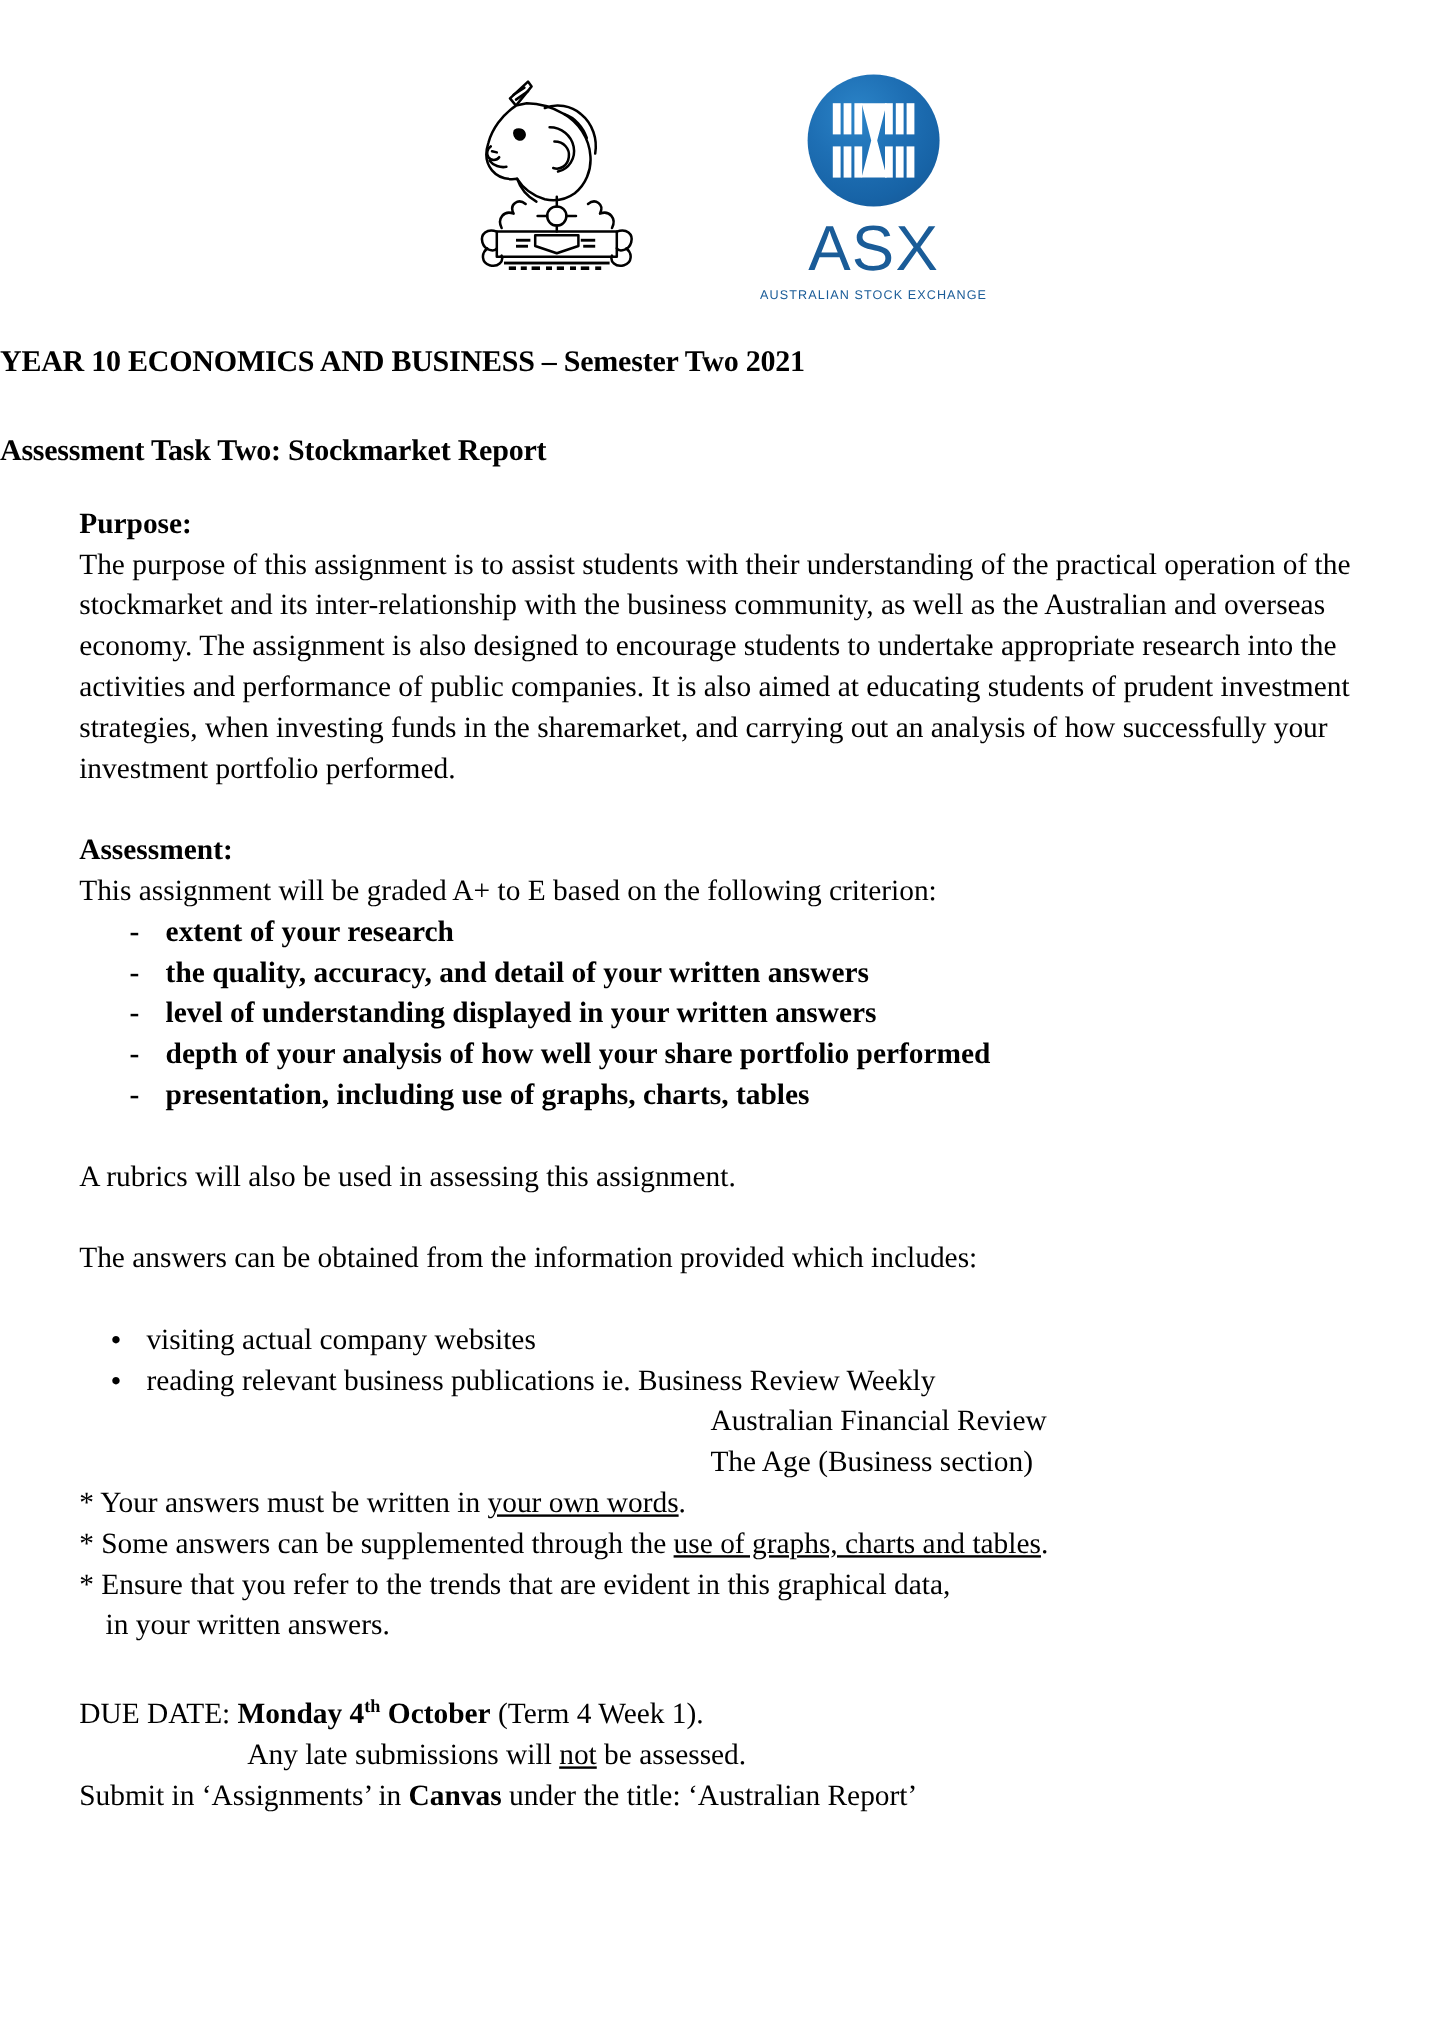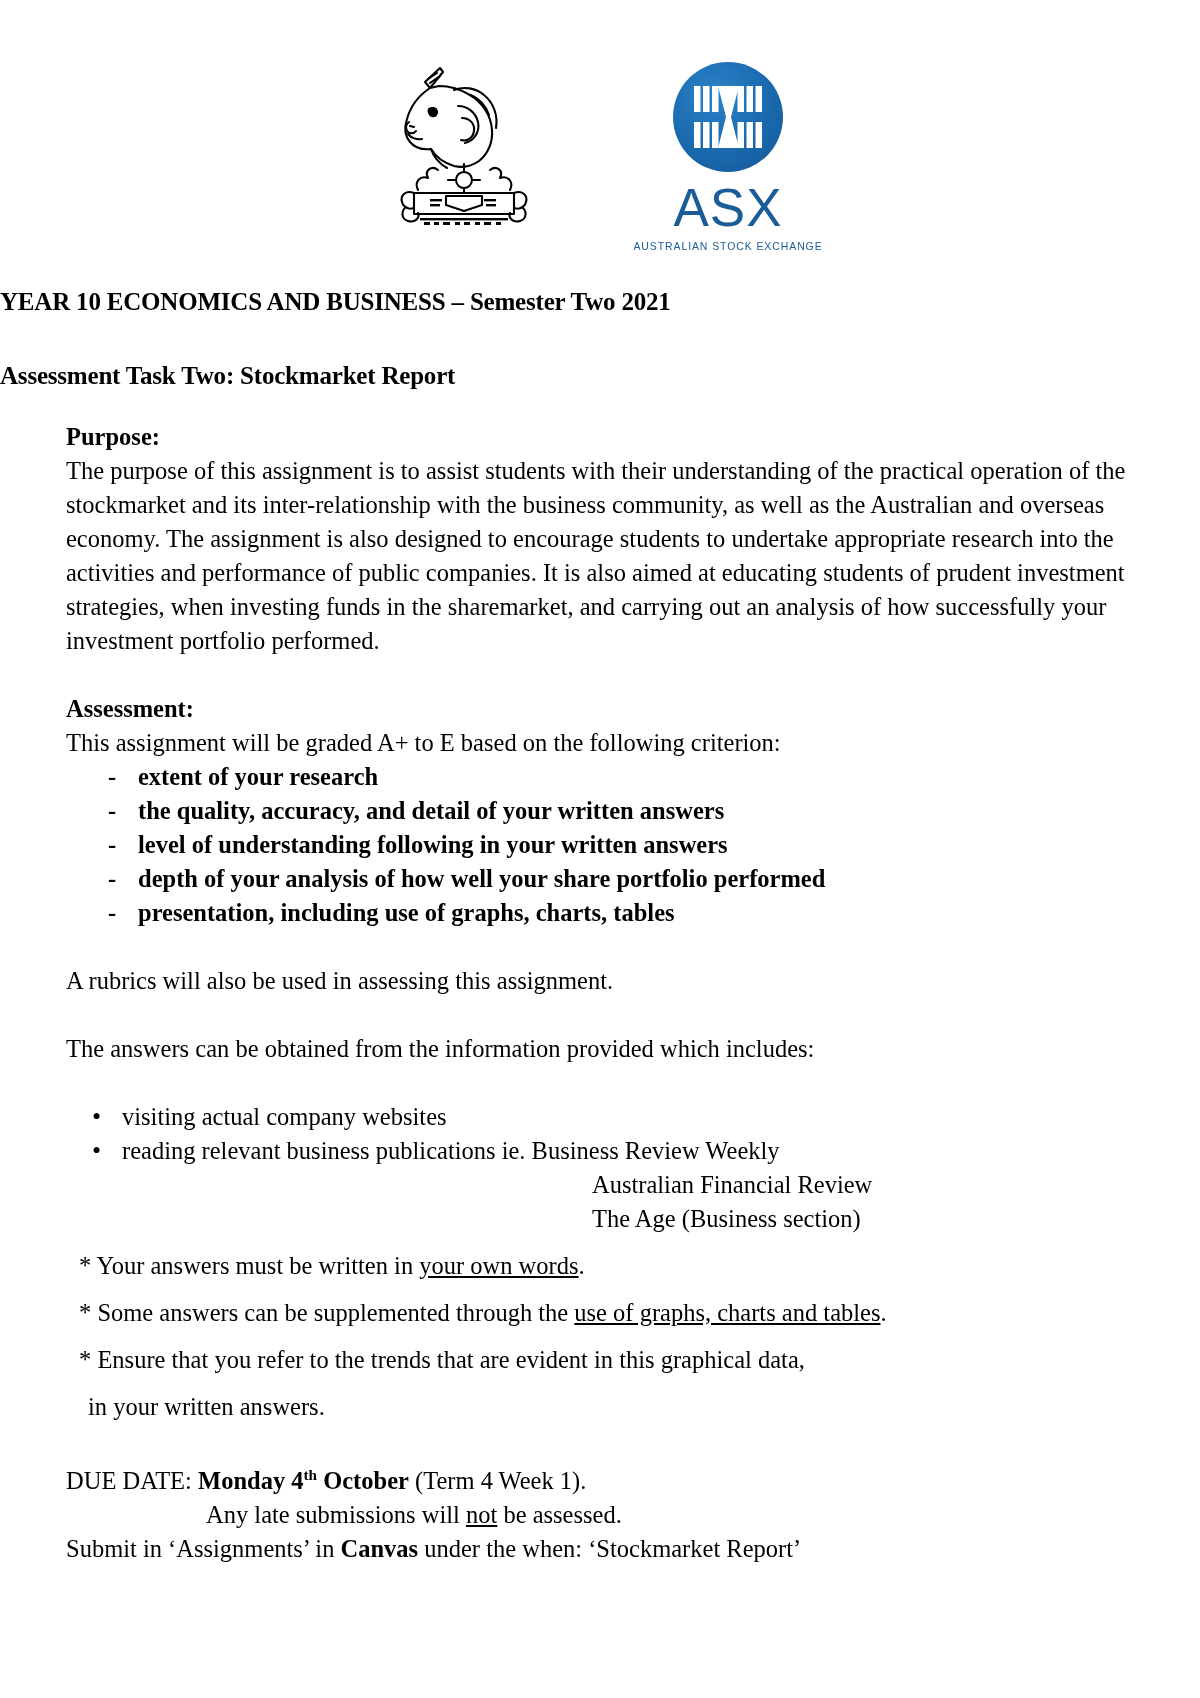--- a/index.html
+++ b/index.html
@@ -140,21 +140,21 @@
   }
   .sub-line {
     display: block;
     padding-left: 0;
   }
   .indent-pub {
     padding-left: 470px;
   }
   u.ul { text-decoration: underline; }
   b.bold { font-weight: bold; }
-  .star-line { margin: 13px; line-height: 34px; }
+  .star-line { margin: 0; line-height: 34px; }
   .star-cont { margin: 0; padding-left: 22px; line-height: 34px; }
   sup.ord { font-size: 0.62em; vertical-align: super; font-weight: bold; }
   .due-indent { padding-left: 140px; }
 </style>
 </head>
 <body>
 
 <div class="page">
 
   <div class="logo-band">
@@ -262,21 +262,21 @@
     <p class="para">The purpose of this assignment is to assist students with their understanding of the practical operation of the stockmarket and its inter-relationship with the business community, as well as the Australian and overseas economy. The assignment is also designed to encourage students to undertake appropriate research into the activities and performance of public companies. It is also aimed at educating students of prudent investment strategies, when investing funds in the sharemarket, and carrying out an analysis of how successfully your investment portfolio performed.</p>
 
     <div class="spacer-lg"></div>
 
     <h3 class="sec">Assessment:</h3>
     <p class="para">This assignment will be graded A+ to E based on the following criterion:</p>
 
     <ul class="dash-list">
       <li>extent of your research</li>
       <li>the quality, accuracy, and detail of your written answers</li>
-      <li>level of understanding following in your written answers</li>
+      <li>level of understanding displayed in your written answers</li>
       <li>depth of your analysis of how well your share portfolio performed</li>
       <li>presentation, including use of graphs, charts, tables</li>
     </ul>
 
     <div class="spacer-lg"></div>
 
     <p class="para">A rubrics will also be used in assessing this assignment.</p>
 
     <div class="spacer-lg"></div>
 
@@ -299,16 +299,16 @@
 
     <p class="star-line">* Ensure that you refer to the trends that are evident in this graphical data,</p>
     <p class="star-cont">in your written answers.</p>
 
     <div class="spacer-lg"></div>
 
     <p class="para"><span>DUE DATE: </span><b class="bold"><span>Monday 4</span><sup class="ord">th</sup><span> October</span></b><span> (Term 4 Week 1).</span></p>
 
     <p class="para due-indent"><span>Any late submissions will </span><u class="ul">not</u><span> be assessed.</span></p>
 
-    <p class="para"><span>Submit in ‘Assignments’ in </span><b class="bold">Canvas</b><span> under the when:  ‘Stockmarket Report’</span></p>
+    <p class="para"><span>Submit in ‘Assignments’ in </span><b class="bold">Canvas</b><span> under the title:  ‘Australian Report’</span></p>
 
   </div>
 </div>
 
 </body></html>

